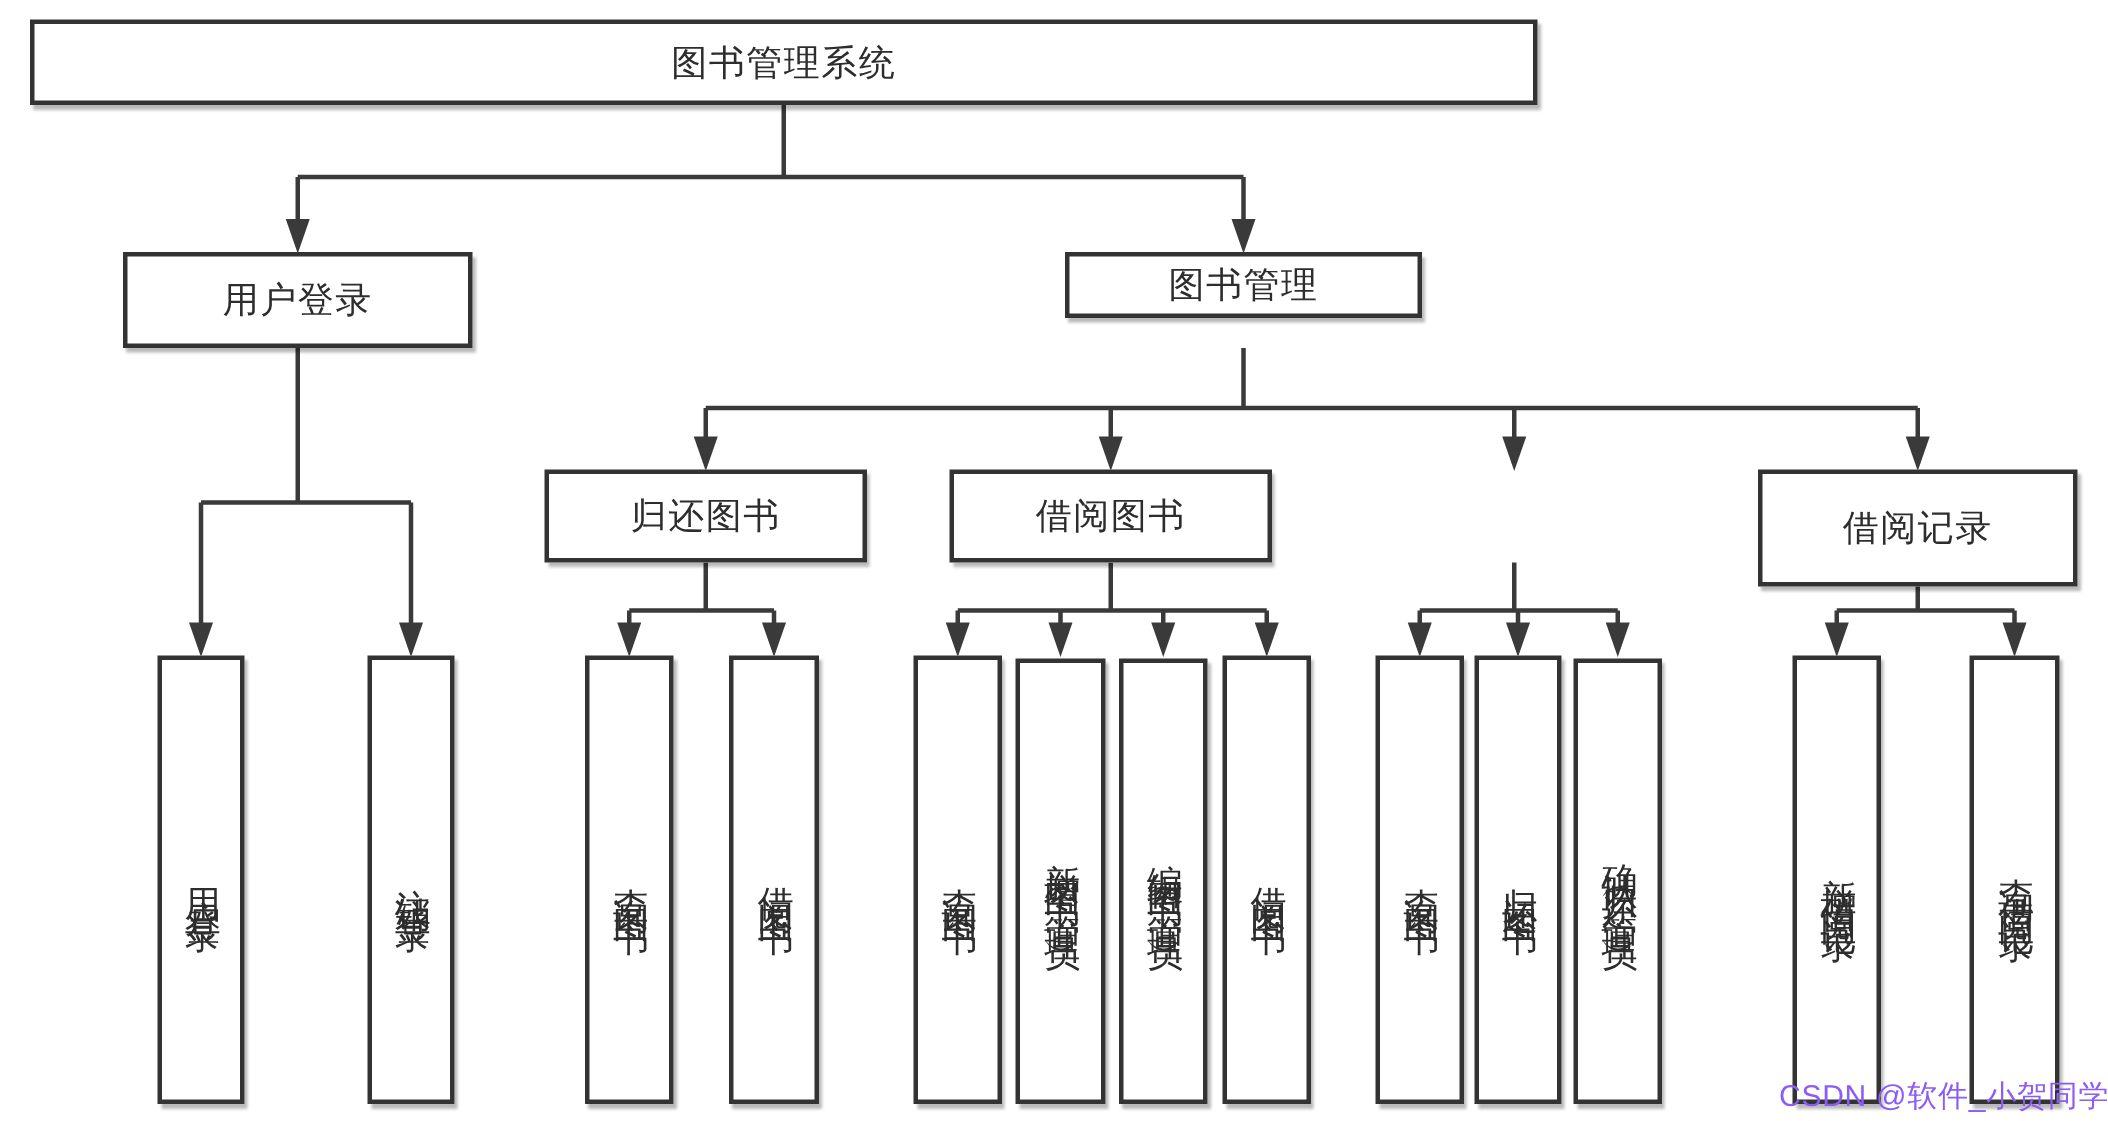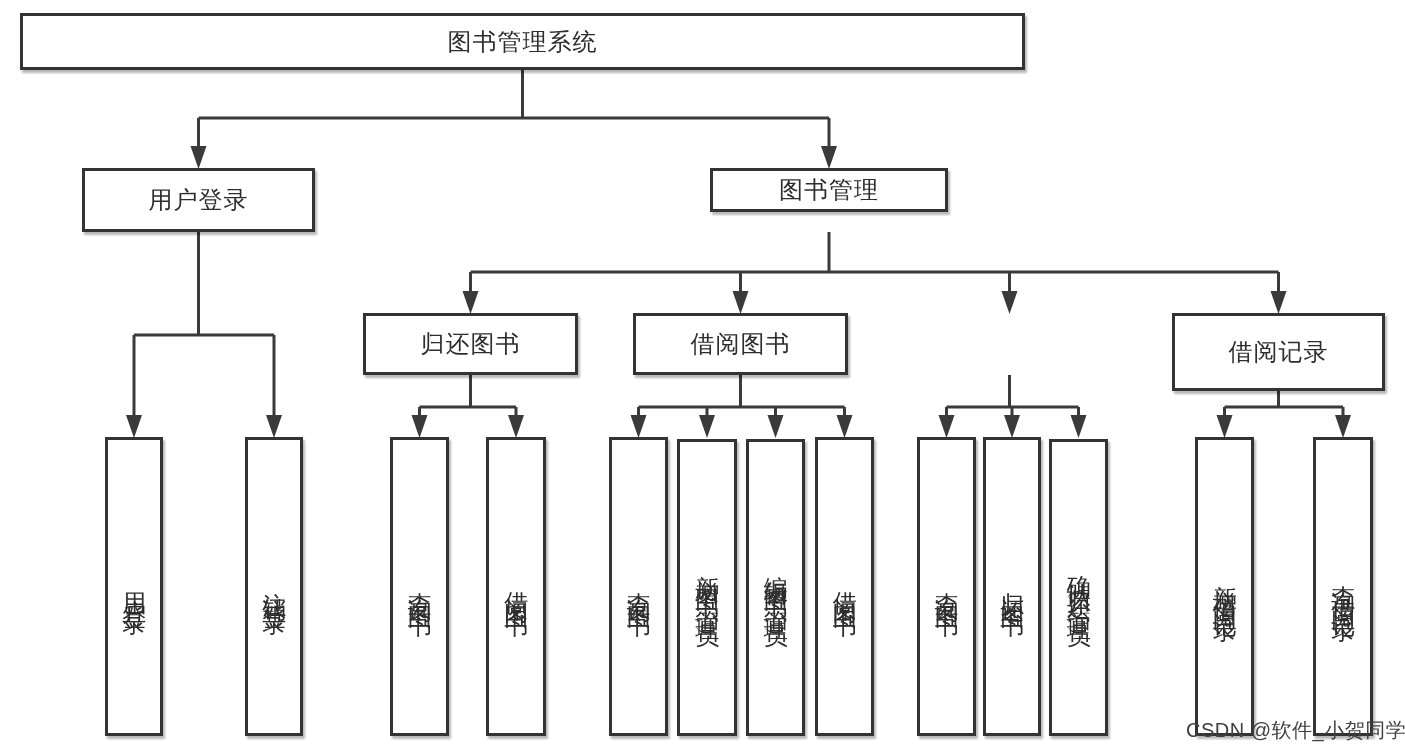--- a/index.html
+++ b/index.html
@@ -18,21 +18,21 @@
     color:#2d2d2d;font-size:24px;letter-spacing:1px;white-space:nowrap;
   }
   .box.vbox span{
     writing-mode:vertical-rl;
     text-orientation:mixed;
     letter-spacing:7px;
     line-height:1.1;
   }
   .watermark{
     position:absolute;left:1186px;top:717px;z-index:20;
-    font-size:20px;color:#404040;letter-spacing:0.5px;white-space:nowrap;
+    font-size:20px;color:#8b5cf6;letter-spacing:0.5px;white-space:nowrap;
   }
 </style>
 </head>
 <body>
 
 <div class="stage">
 
   <svg class="wires" width="1405" height="747" viewBox="0 0 1405 747">
     <g stroke="#3a3a3a" stroke-width="3" fill="none">
       <path d="M522.5 70 V118 M198.5 118 H829 M198.5 118 V150 M829 118 V150"></path>

